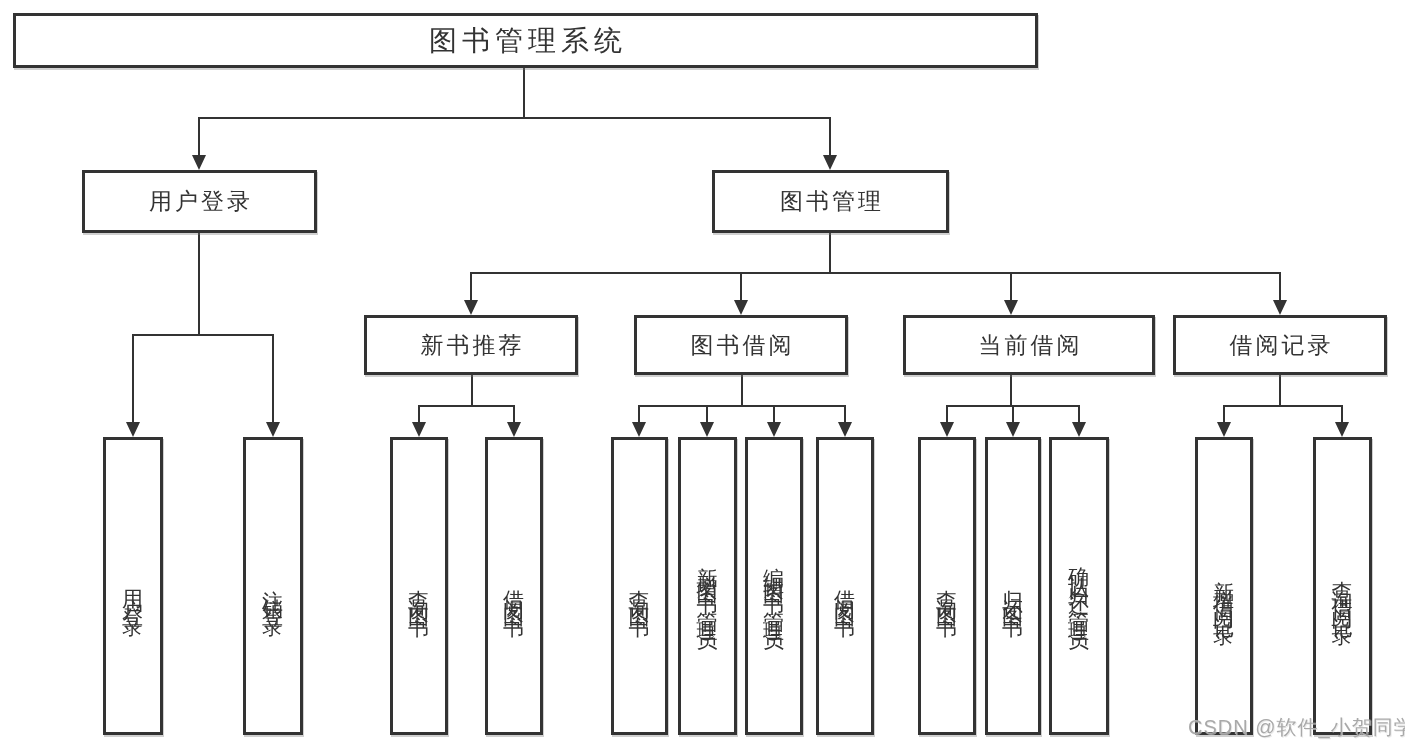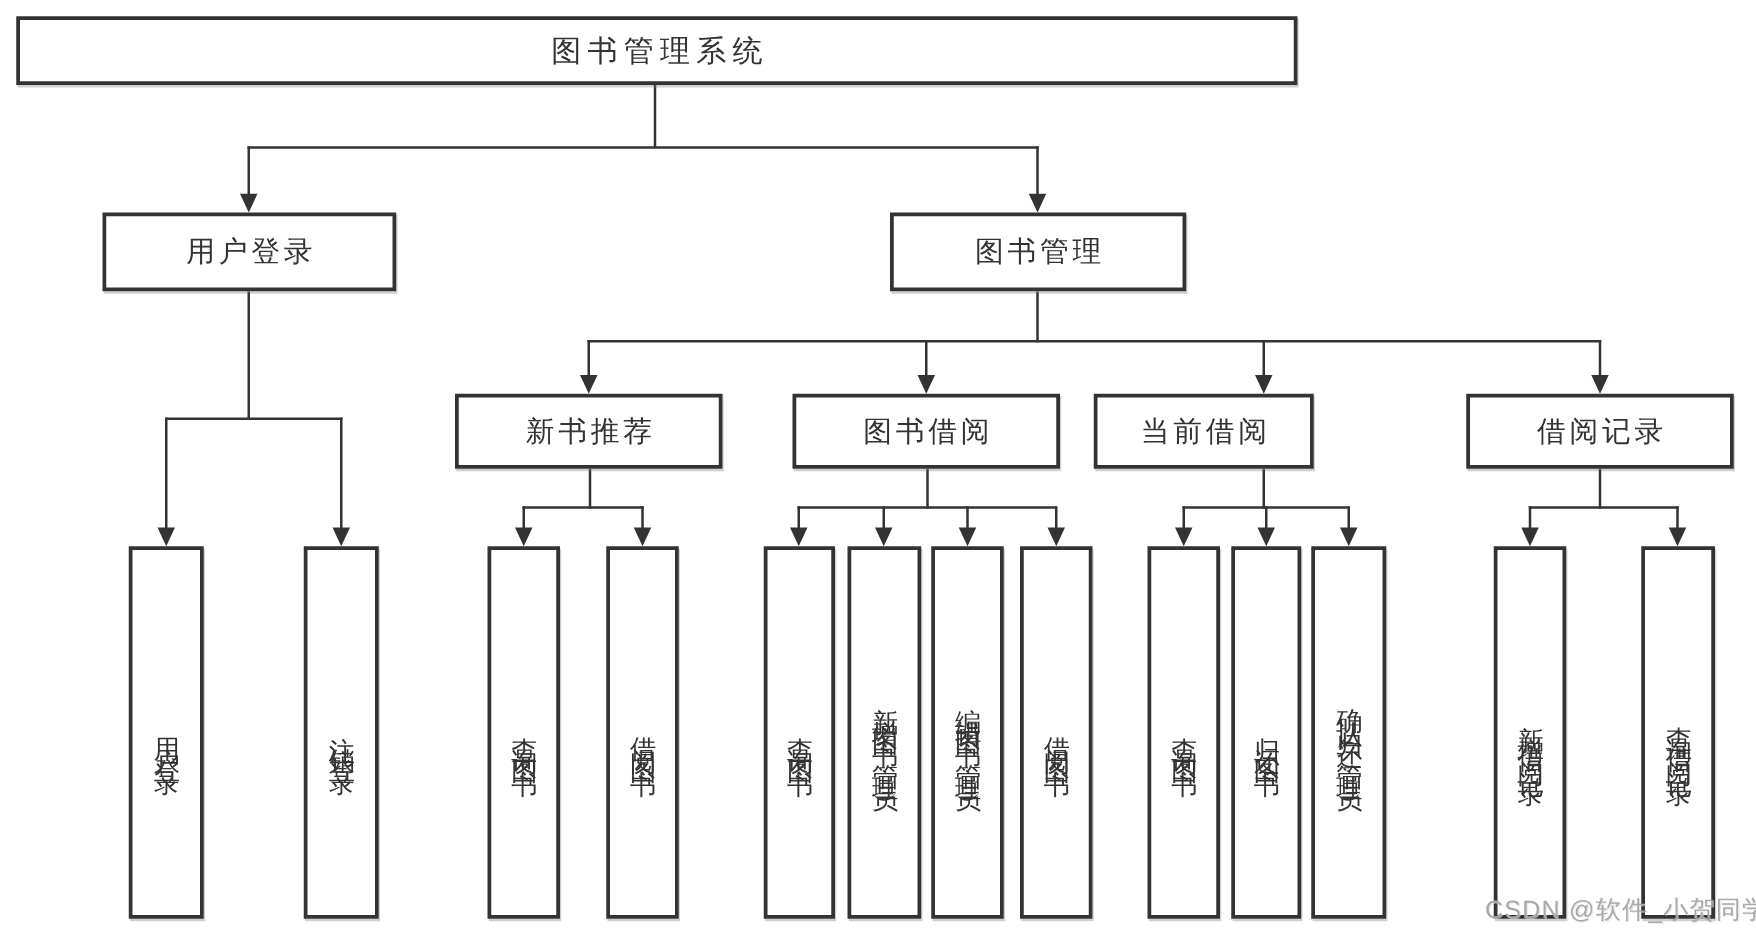--- a/index.html
+++ b/index.html
@@ -4,21 +4,21 @@
 <style>
   html,body{margin:0;padding:0;background:#ffffff;}
   body{font-family:"Liberation Sans","DejaVu Sans",sans-serif;}
   #canvas{position:relative;width:1405px;height:747px;background:#ffffff;overflow:hidden;}
   .box{
     position:absolute;box-sizing:border-box;background:#ffffff;
     border:3px solid #333333;color:#333333;
     display:flex;align-items:center;justify-content:center;
     box-shadow:1px 2px 0 rgba(120,120,120,0.35);
   }
-  .root-box{font-size:24px;letter-spacing:5px;padding-left:5px;}
+  .root-box{font-size:28px;letter-spacing:5px;padding-left:5px;}
   .lvl-box{font-size:23px;letter-spacing:3px;padding-left:3px;}
   .leaf-box{
     top:437px;height:298px;width:58px;
     writing-mode:vertical-rl;text-orientation:mixed;
     font-size:21px;letter-spacing:9px;line-height:1;
     padding-top:9px;
   }
   .vl,.hl{position:absolute;background:#333333;}
   .vl{width:2px;}
   .hl{height:2px;}
@@ -97,21 +97,21 @@
   <div class="vl" style="left:1341px;top:405px;height:19px"></div>
   <div class="ar" style="left:1335px;top:422px"></div>
 
   <div class="box root-box" style="left:13px;top:13px;width:1025px;height:55px">图书管理系统</div>
 
   <div class="box lvl-box" style="left:82px;top:170px;width:235px;height:63px">用户登录</div>
   <div class="box lvl-box" style="left:712px;top:170px;width:237px;height:63px">图书管理</div>
 
   <div class="box lvl-box" style="left:364px;top:315px;width:214px;height:60px">新书推荐</div>
   <div class="box lvl-box" style="left:634px;top:315px;width:214px;height:60px">图书借阅</div>
-  <div class="box lvl-box" style="left:875px;top:315px;width:176px;height:60px">当前借阅</div>
+  <div class="box lvl-box" style="left:903px;top:315px;width:252px;height:60px">当前借阅</div>
   <div class="box lvl-box" style="left:1173px;top:315px;width:214px;height:60px">借阅记录</div>
 
   <div class="box leaf-box" style="left:103px;width:60px">用户登录</div>
   <div class="box leaf-box" style="left:243px;width:60px">注销登录</div>
 
   <div class="box leaf-box" style="left:390px">查询图书</div>
   <div class="box leaf-box" style="left:485px">借阅图书</div>
 
   <div class="box leaf-box" style="left:611px;width:57px">查询图书</div>
   <div class="box leaf-box" style="left:678px;width:59px">新增图书（管理员）</div>

